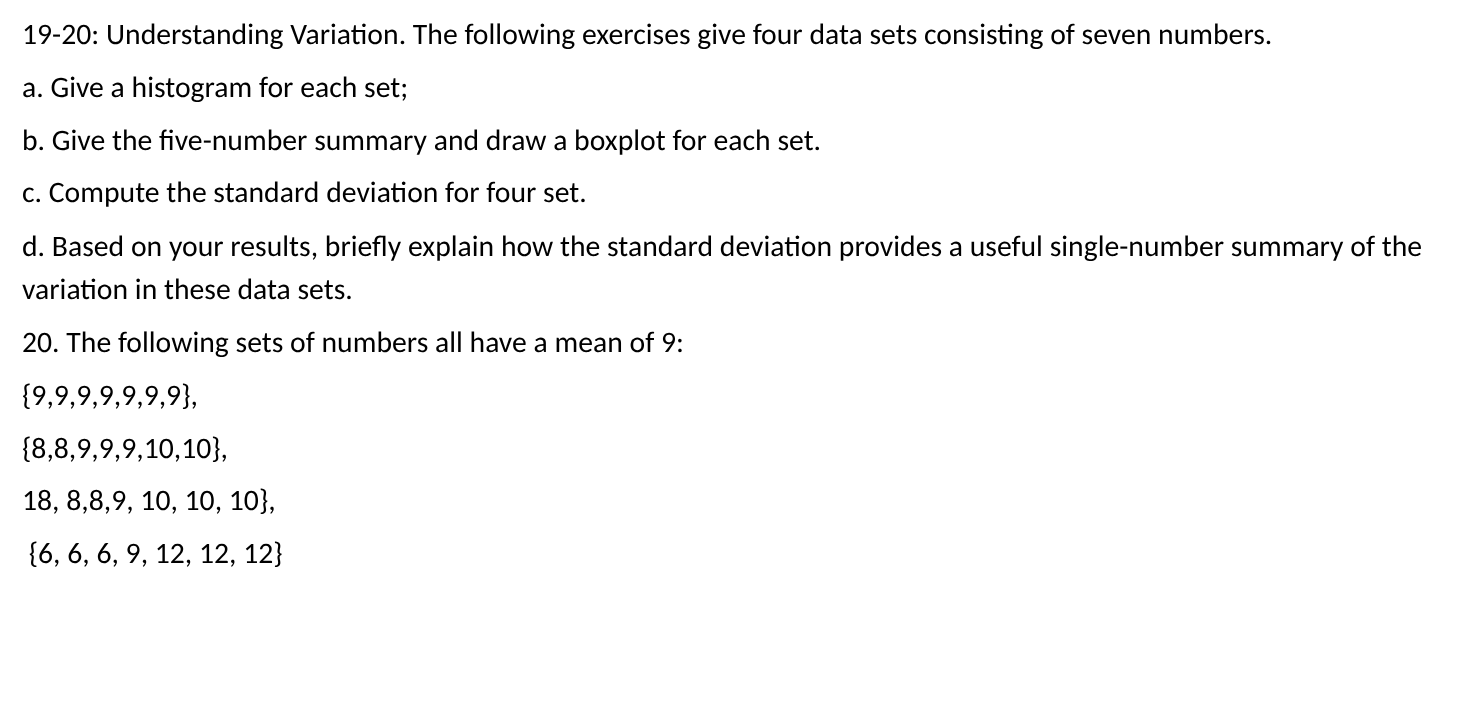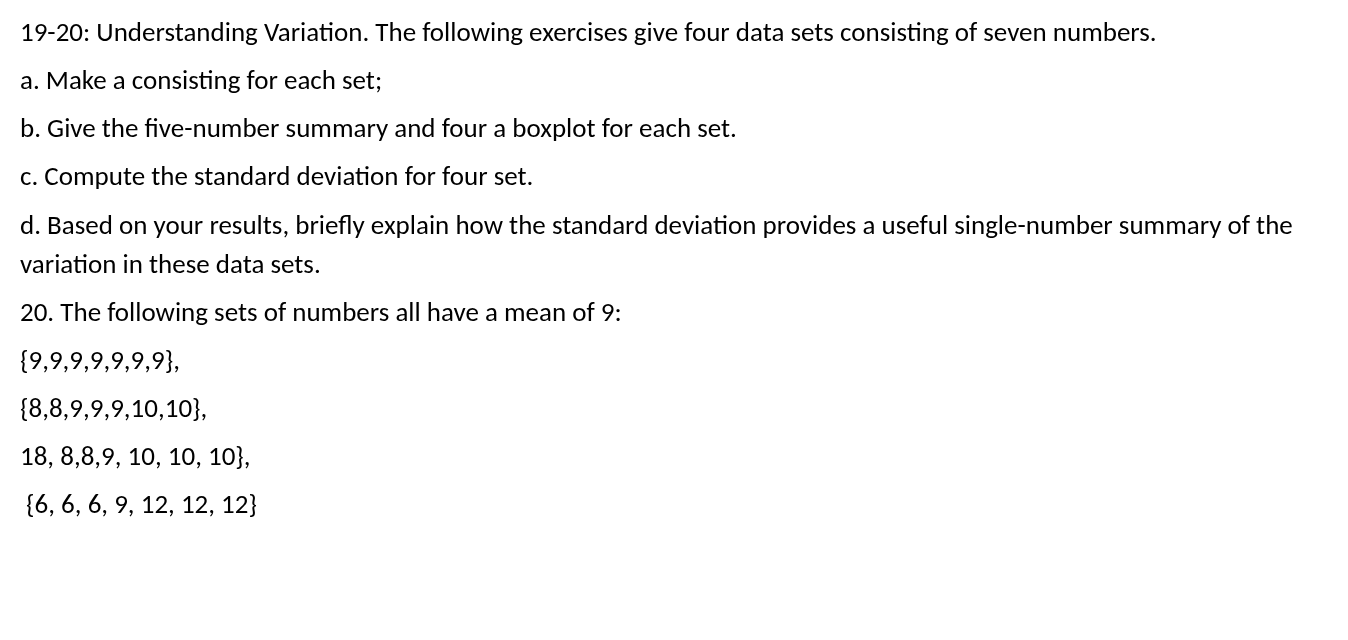--- a/index.html
+++ b/index.html
@@ -17,21 +17,21 @@
       width: 1348px;
     }
     p {
       margin-bottom: 9px;
     }
   </style>
 </head>
 <body>
 
 <p>19-20: Understanding Variation. The following exercises give four data sets consisting of seven numbers.</p>
-<p>a. Make a consisting for each set;</p>
-<p>b. Give the five-number summary and four a boxplot for each set.</p>
+<p>a. Give a histogram for each set;</p>
+<p>b. Give the five-number summary and draw a boxplot for each set.</p>
 <p>c. Compute the standard deviation for four set.</p>
 <p>d. Based on your results, briefly explain how the standard deviation provides a useful single-number summary of the variation in these data sets.</p>
 <p>20. The following sets of numbers all have a mean of 9:</p>
 <p>{9,9,9,9,9,9,9},</p>
 <p>{8,8,9,9,9,10,10},</p>
 <p>18, 8,8,9, 10, 10, 10},</p>
 <p>&nbsp;{6, 6, 6, 9, 12, 12, 12}</p>
 
 </body></html>

